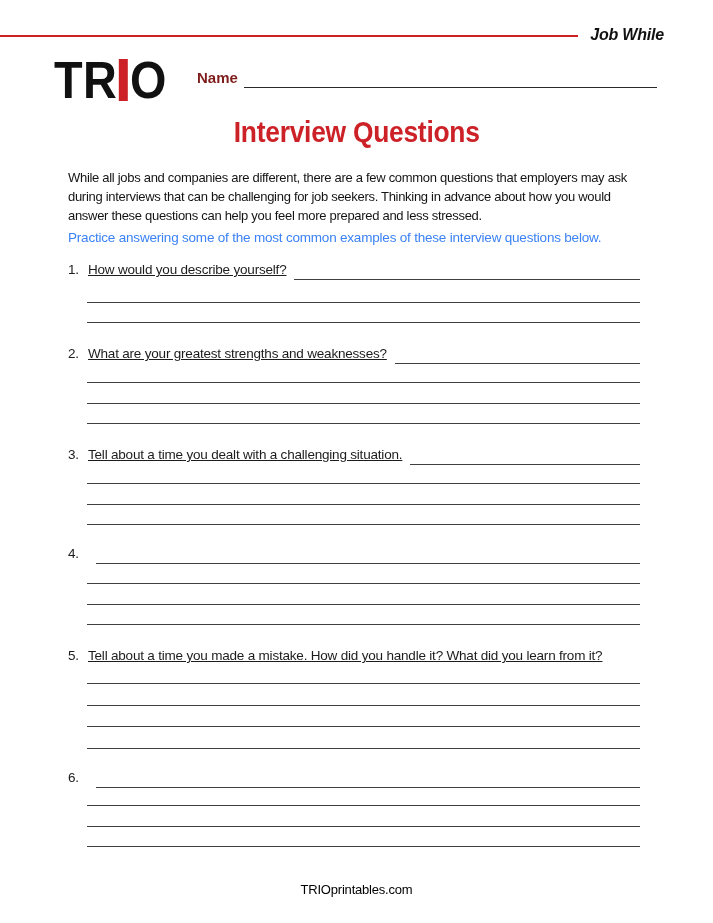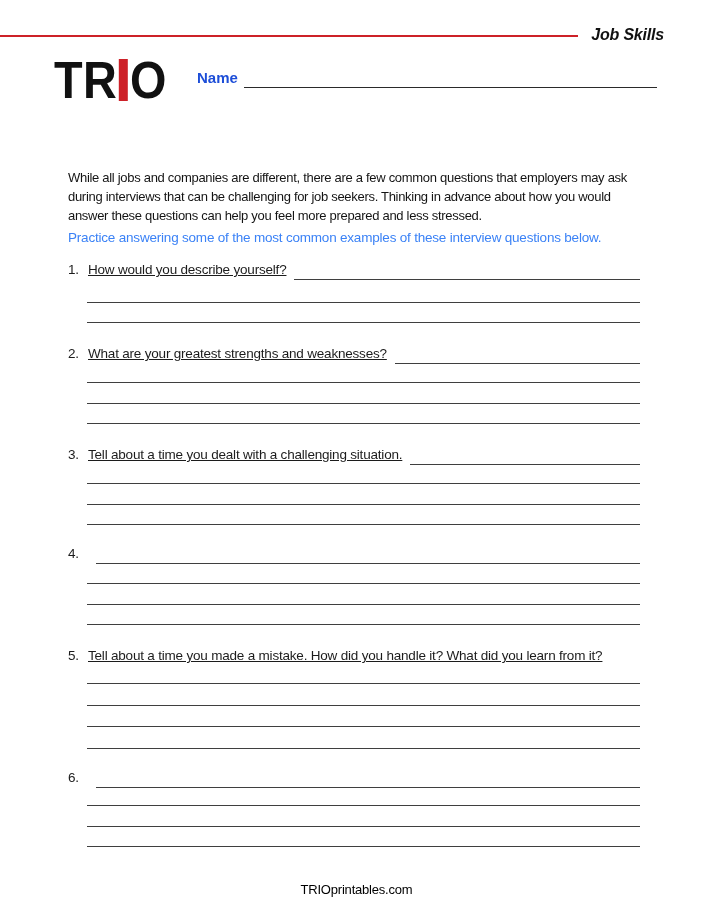--- a/index.html
+++ b/index.html
@@ -39,21 +39,21 @@
     background:var(--accent);
     transform:translateY(3px);
     margin:0 2px;
   }
 
   .name-row{
     position:absolute;left:197px;top:66px;width:460px;height:22px;
     display:flex;align-items:flex-end;
   }
   .name-row .label{
-    font-size:15px;font-weight:bold;line-height:21px;color:#1d4ed8;
+    font-size:15px;font-weight:bold;line-height:21px;color:#7f1d1d;
   }
   .name-row .rule{
     flex:1;margin-left:6px;border-bottom:1.3px solid #2a2a2a;height:100%;
   }
 
   .page-title{
     position:absolute;left:0;right:0;top:114px;
     text-align:center;line-height:36px;
   }
   .page-title span{
@@ -100,29 +100,32 @@
     letter-spacing:-0.2px;
   }
 </style>
 </head>
 <body>
 
 <div class="page">
 
   <div class="top-rule"></div>
 
-  <div class="category-label">Job Skills</div>
+  <div class="category-label">Job While</div>
 
   <div class="logo"><span>TR</span><span class="bar"></span><span>O</span></div>
 
   <div class="name-row">
     <span class="label">Name</span>
     <span class="rule"></span>
   </div>
 
+  <div class="page-title">
+    <span>Interview Questions</span>
+  </div>
 
   <div class="intro">While all jobs and companies are different, there are a few common questions that employers may ask
 during interviews that can be challenging for job seekers. Thinking in advance about how you would
 answer these questions can help you feel more prepared and less stressed.</div>
 
   <div class="practice">Practice answering some of the most common examples of these interview questions below.</div>
 
   <div id="questions">
       <div class="question" style="top: 262px;">
         <div class="q-row">

